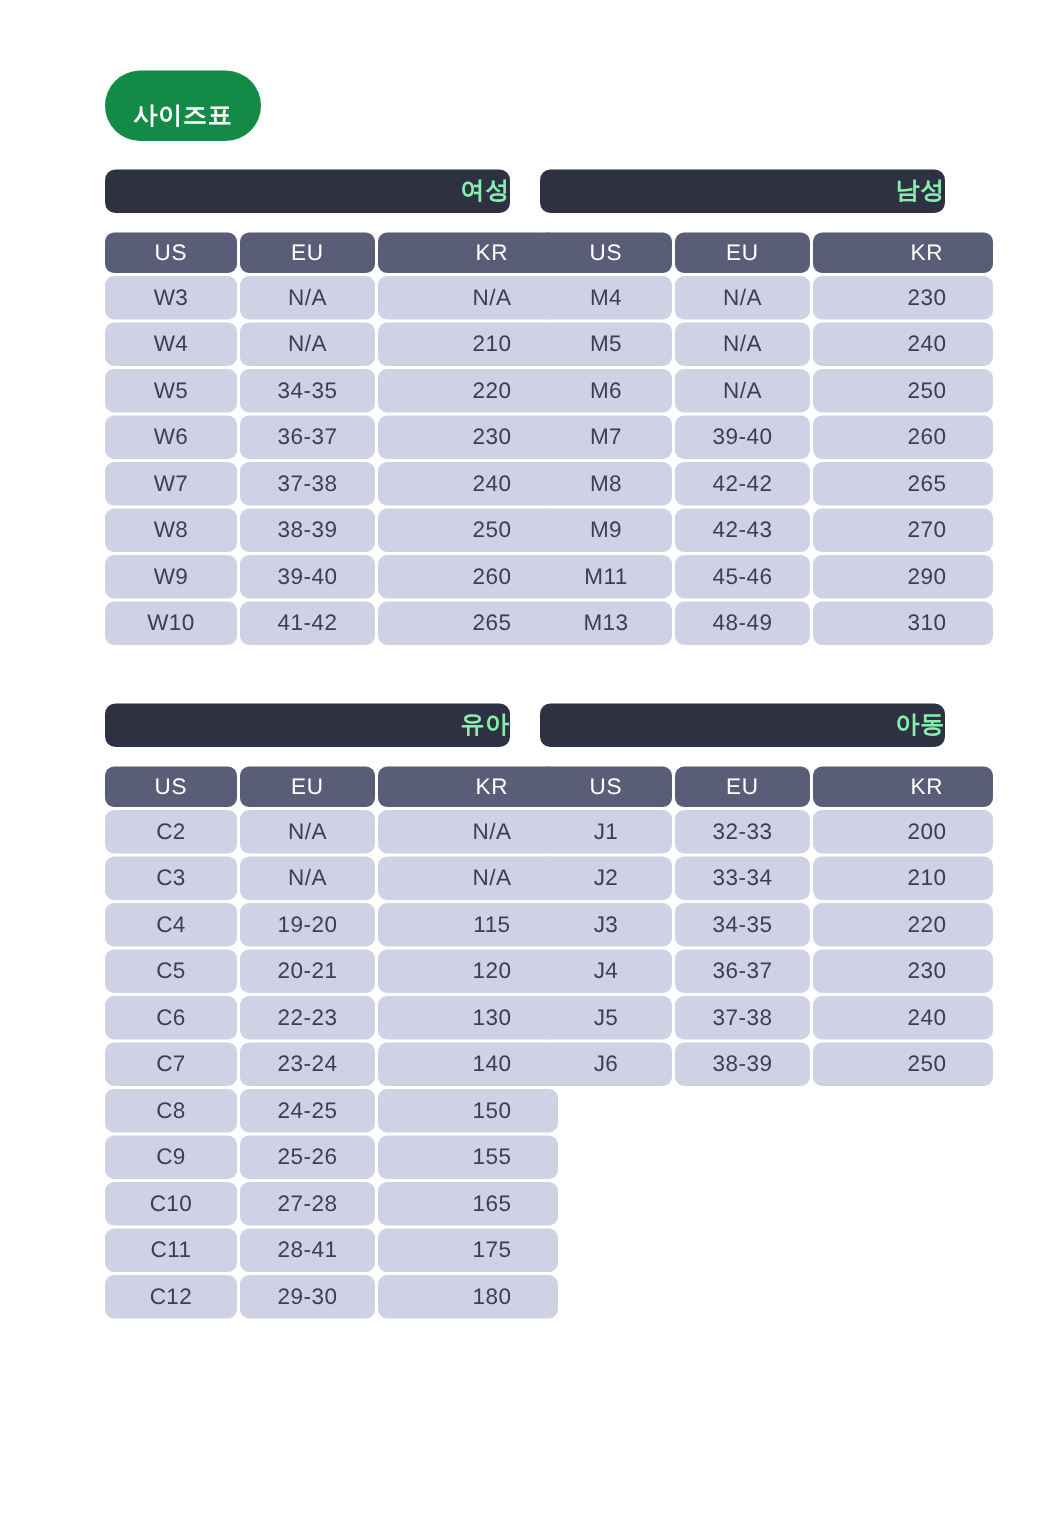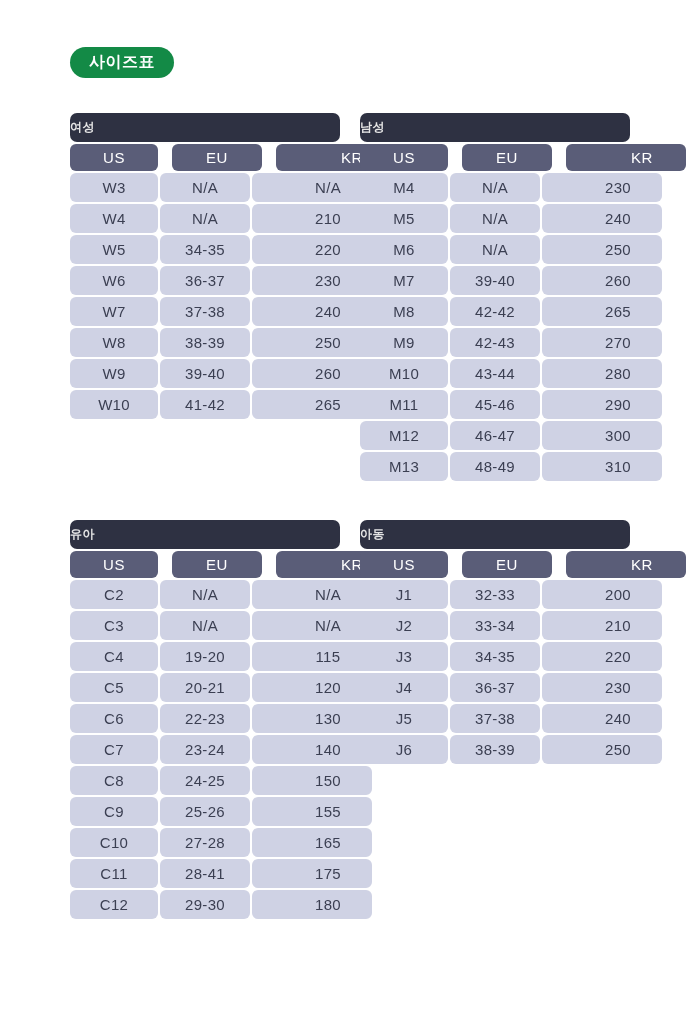--- a/index.html
+++ b/index.html
@@ -21,21 +21,21 @@
     left: 70px;
     top: 47px;
   }
   .badge {
     display: inline-block;
     background: #138a46;
     color: #ffffff;
     font-size: 16px;
     font-weight: 700;
     letter-spacing: 0.5px;
-    padding: 7px 19px 8px 19px;
+    padding: 23px 19px 8px 19px;
     border-radius: 999px;
     line-height: 1;
     white-space: nowrap;
   }
 
   
   .tables {
     position: absolute;
     left: 70px;
     top: 113px;
@@ -49,34 +49,34 @@
   .table-row-group + .table-row-group {
     margin-top: 39px;
   }
   .size-table {
     width: 270px;
     flex: 0 0 270px;
   }
 
   .tbl-title {
     background: #2e3142;
-    color: #e5e5e5;
-    font-size: 12px;
+    color: #86efac;
+    font-size: 16px;
     font-weight: 700;
-    text-align: left;
+    text-align: right;
     border-radius: 7px;
     height: 29px;
     line-height: 29px;
     letter-spacing: 0.5px;
   }
 
   .tbl-head {
     display: flex;
-    gap: 14px;
-    margin-top: 2px;
+    gap: 2px;
+    margin-top: 13px;
   }
   .tbl-head .cell {
     background: #5a5d78;
     color: #ffffff;
     font-size: 15px;
     font-weight: 400;
     border-radius: 6px;
     height: 27px;
     line-height: 27px;
     text-align: center;
@@ -196,33 +196,23 @@
             <div class="cell c-us">M8</div>
             <div class="cell c-eu">42-42</div>
             <div class="cell c-kr">265</div>
           </div>
           <div class="trow">
             <div class="cell c-us">M9</div>
             <div class="cell c-eu">42-43</div>
             <div class="cell c-kr">270</div>
           </div>
           <div class="trow">
-            <div class="cell c-us">M10</div>
-            <div class="cell c-eu">43-44</div>
-            <div class="cell c-kr">280</div>
-          </div>
-          <div class="trow">
             <div class="cell c-us">M11</div>
             <div class="cell c-eu">45-46</div>
             <div class="cell c-kr">290</div>
-          </div>
-          <div class="trow">
-            <div class="cell c-us">M12</div>
-            <div class="cell c-eu">46-47</div>
-            <div class="cell c-kr">300</div>
           </div>
           <div class="trow">
             <div class="cell c-us">M13</div>
             <div class="cell c-eu">48-49</div>
             <div class="cell c-kr">310</div>
           </div>
         </div>
       </div>
   </div>
   <div class="table-row-group">

